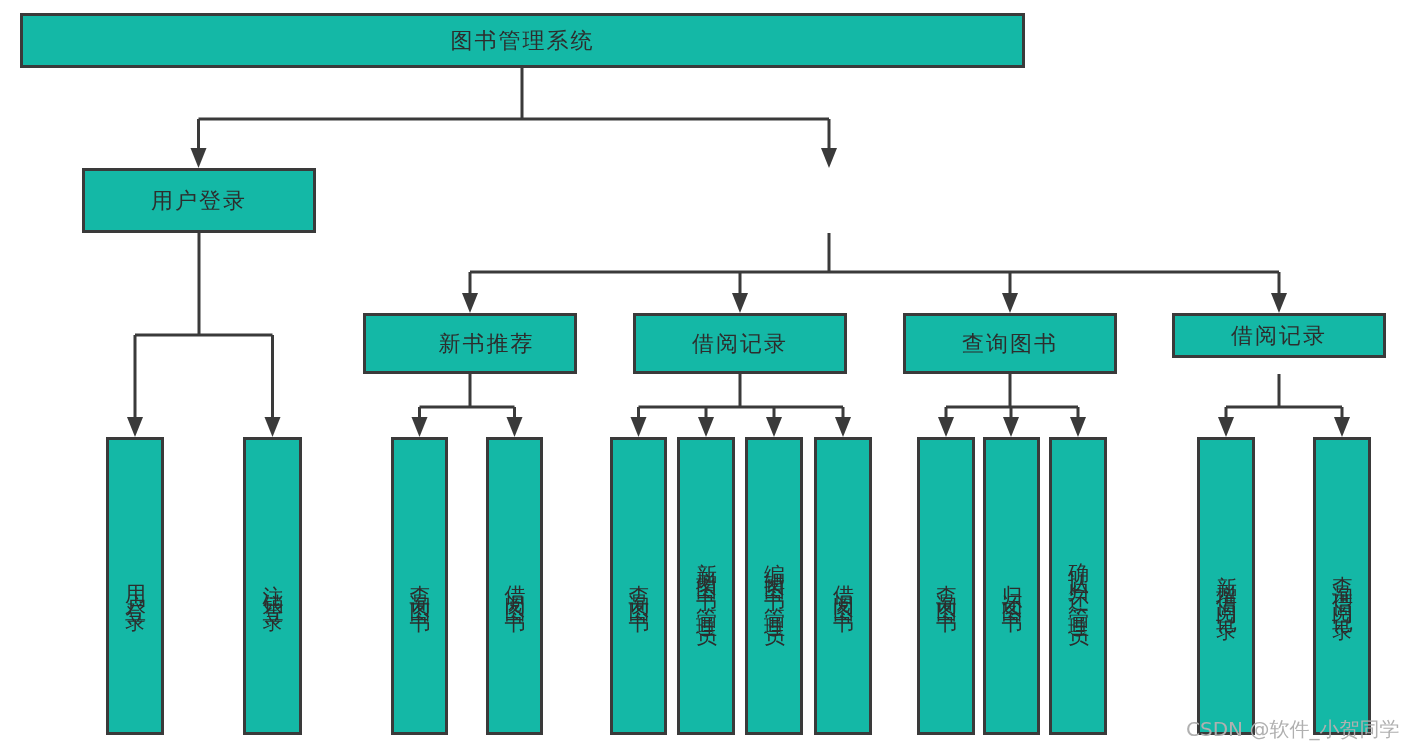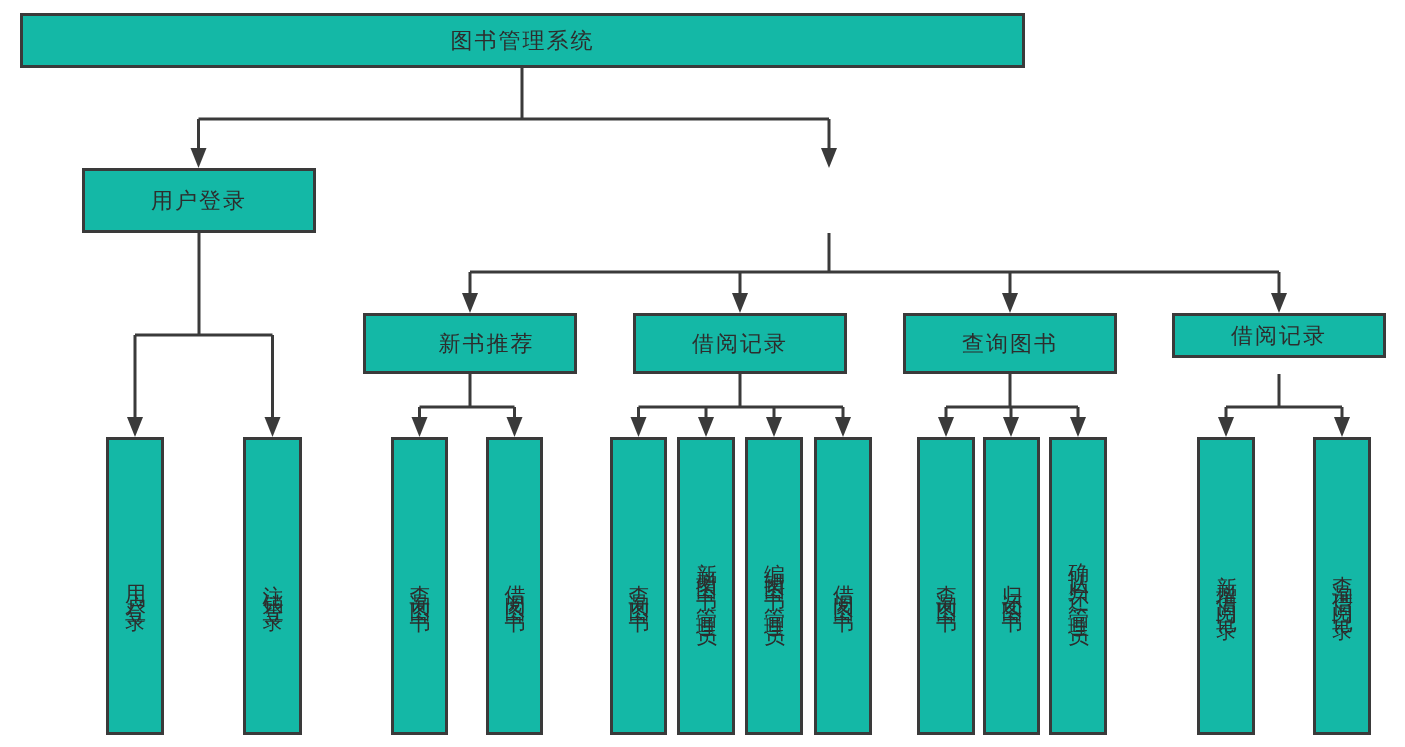--- a/index.html
+++ b/index.html
@@ -164,14 +164,15 @@
     <span class="vtext">确认归还（管理员）</span>
   </div>
 
   <div class="node v leaf l-br-add">
     <span class="vtext">新增借阅记录</span>
   </div>
   <div class="node v leaf l-br-query">
     <span class="vtext">查询借阅记录</span>
   </div>
 
+  <div class="watermark">CSDN @软件_小贺同学</div>
 
 </div>
 
 </body></html>

